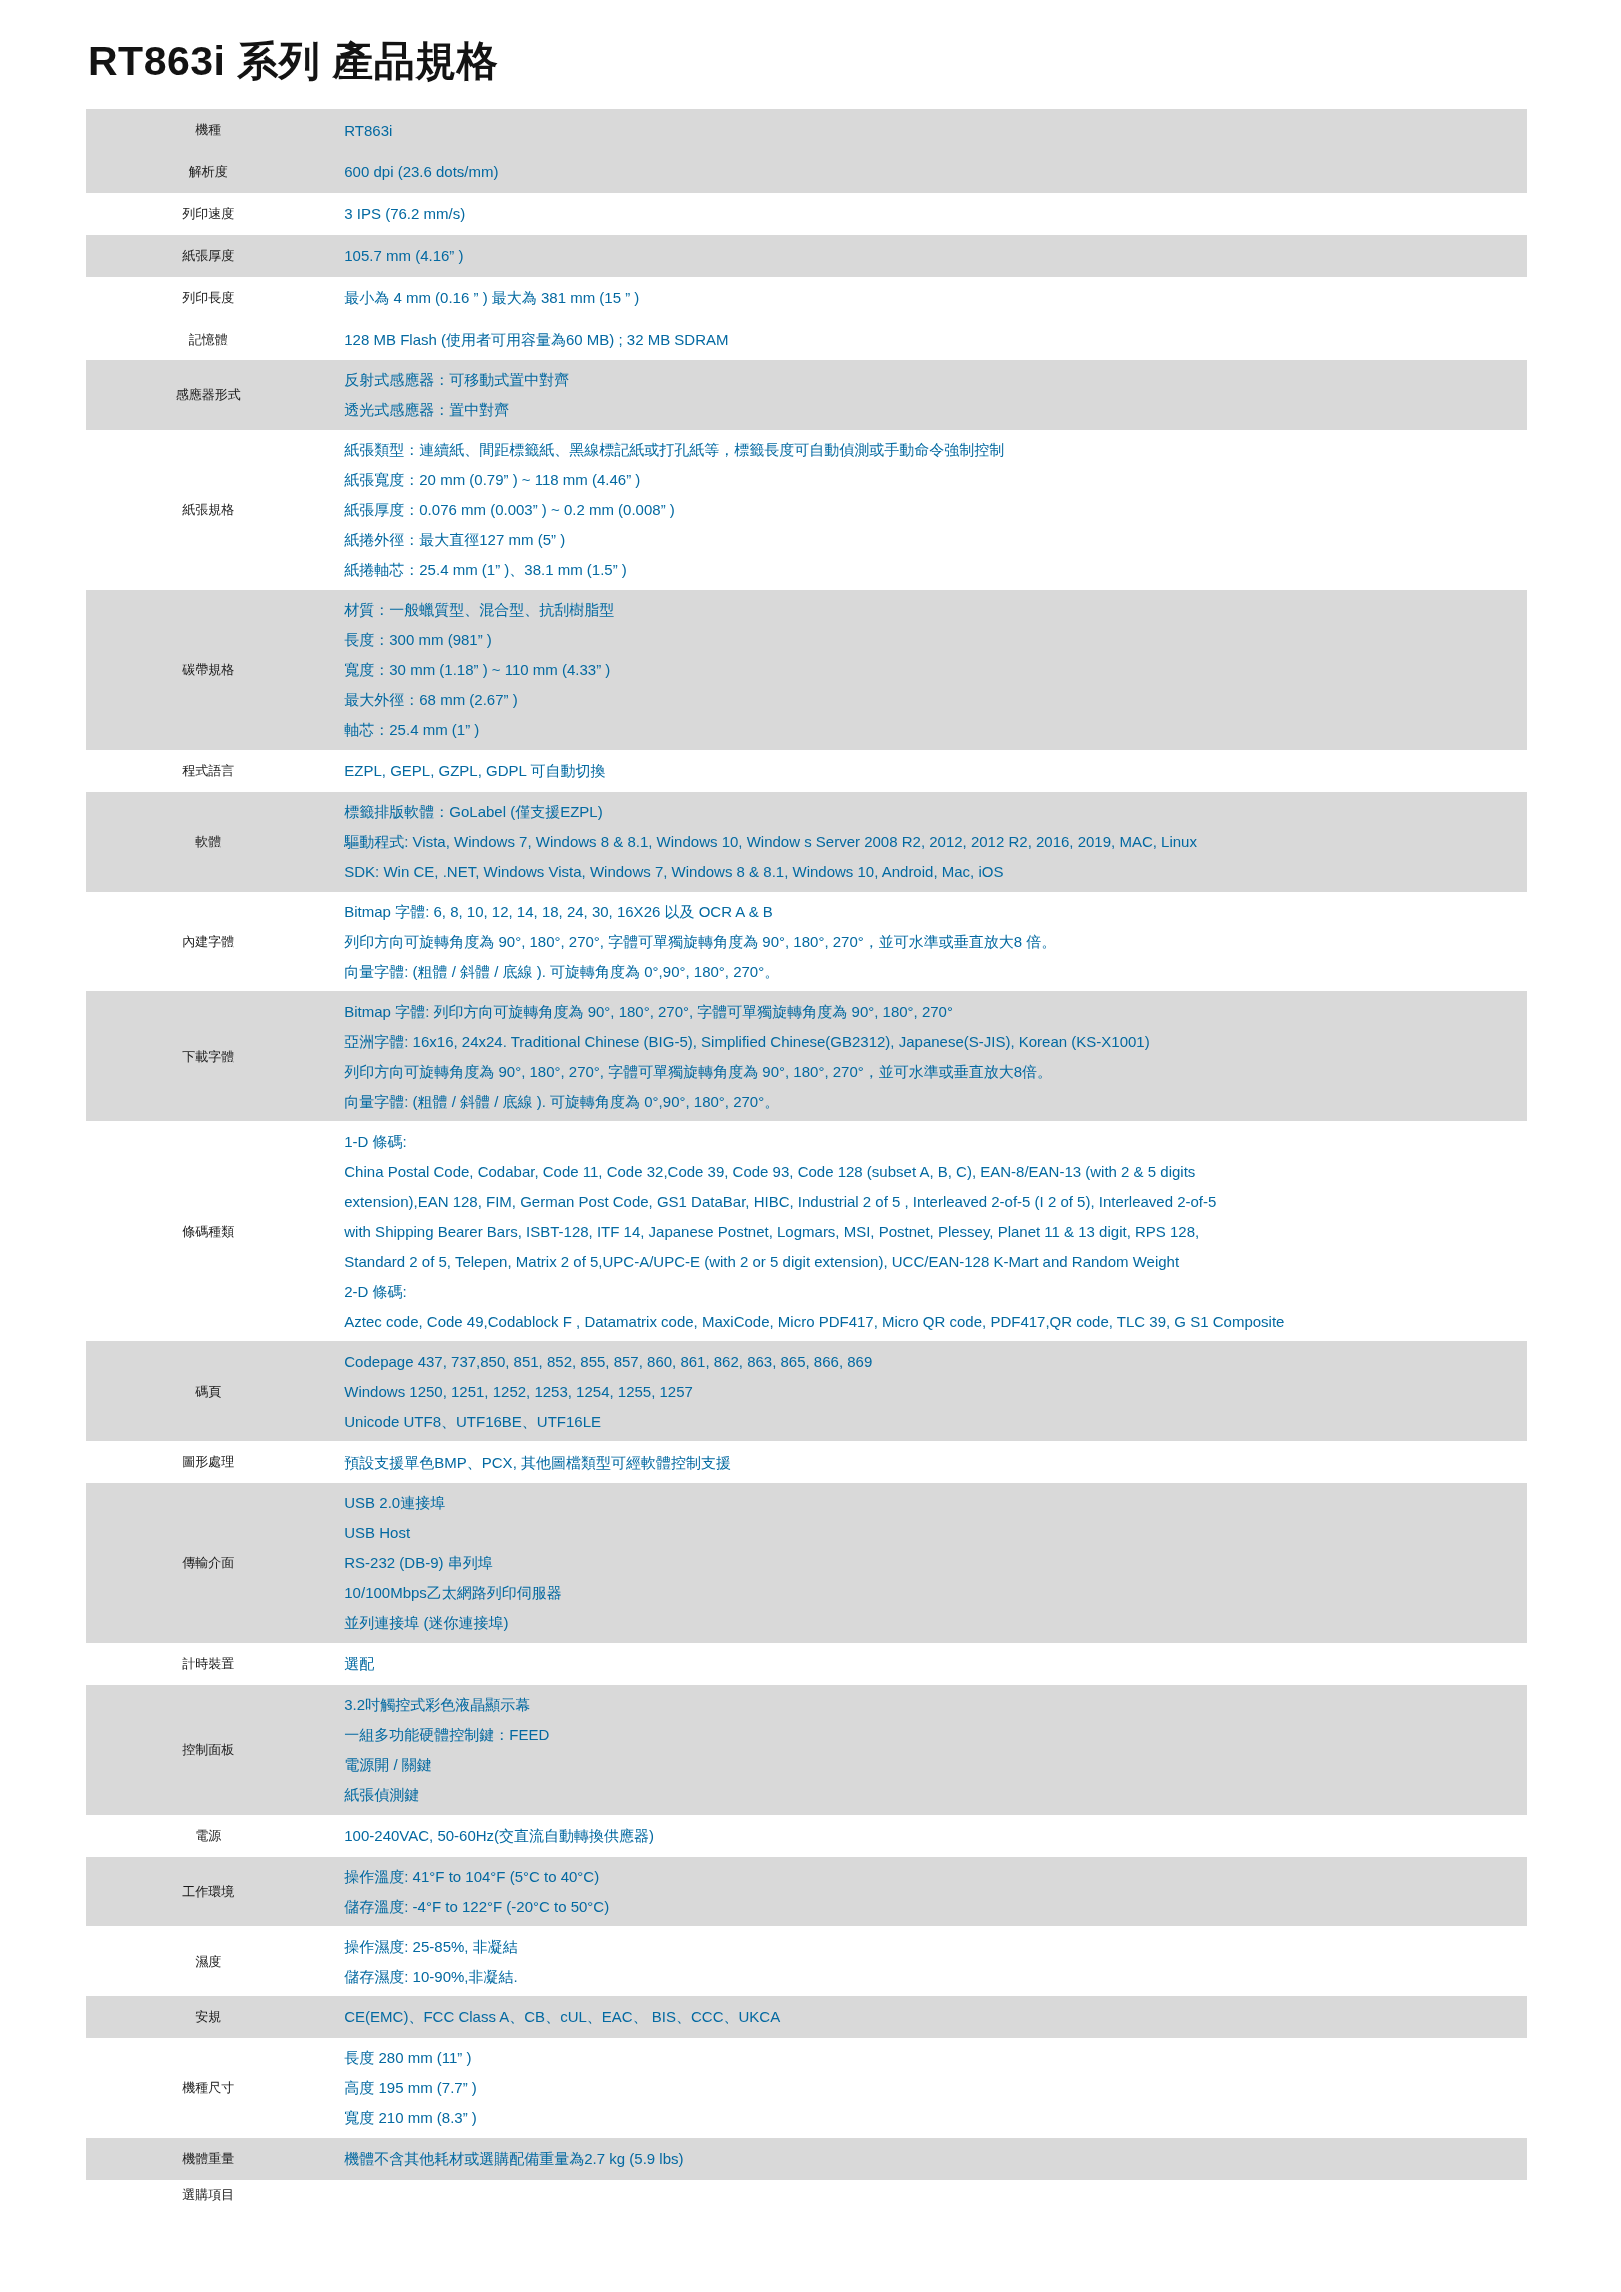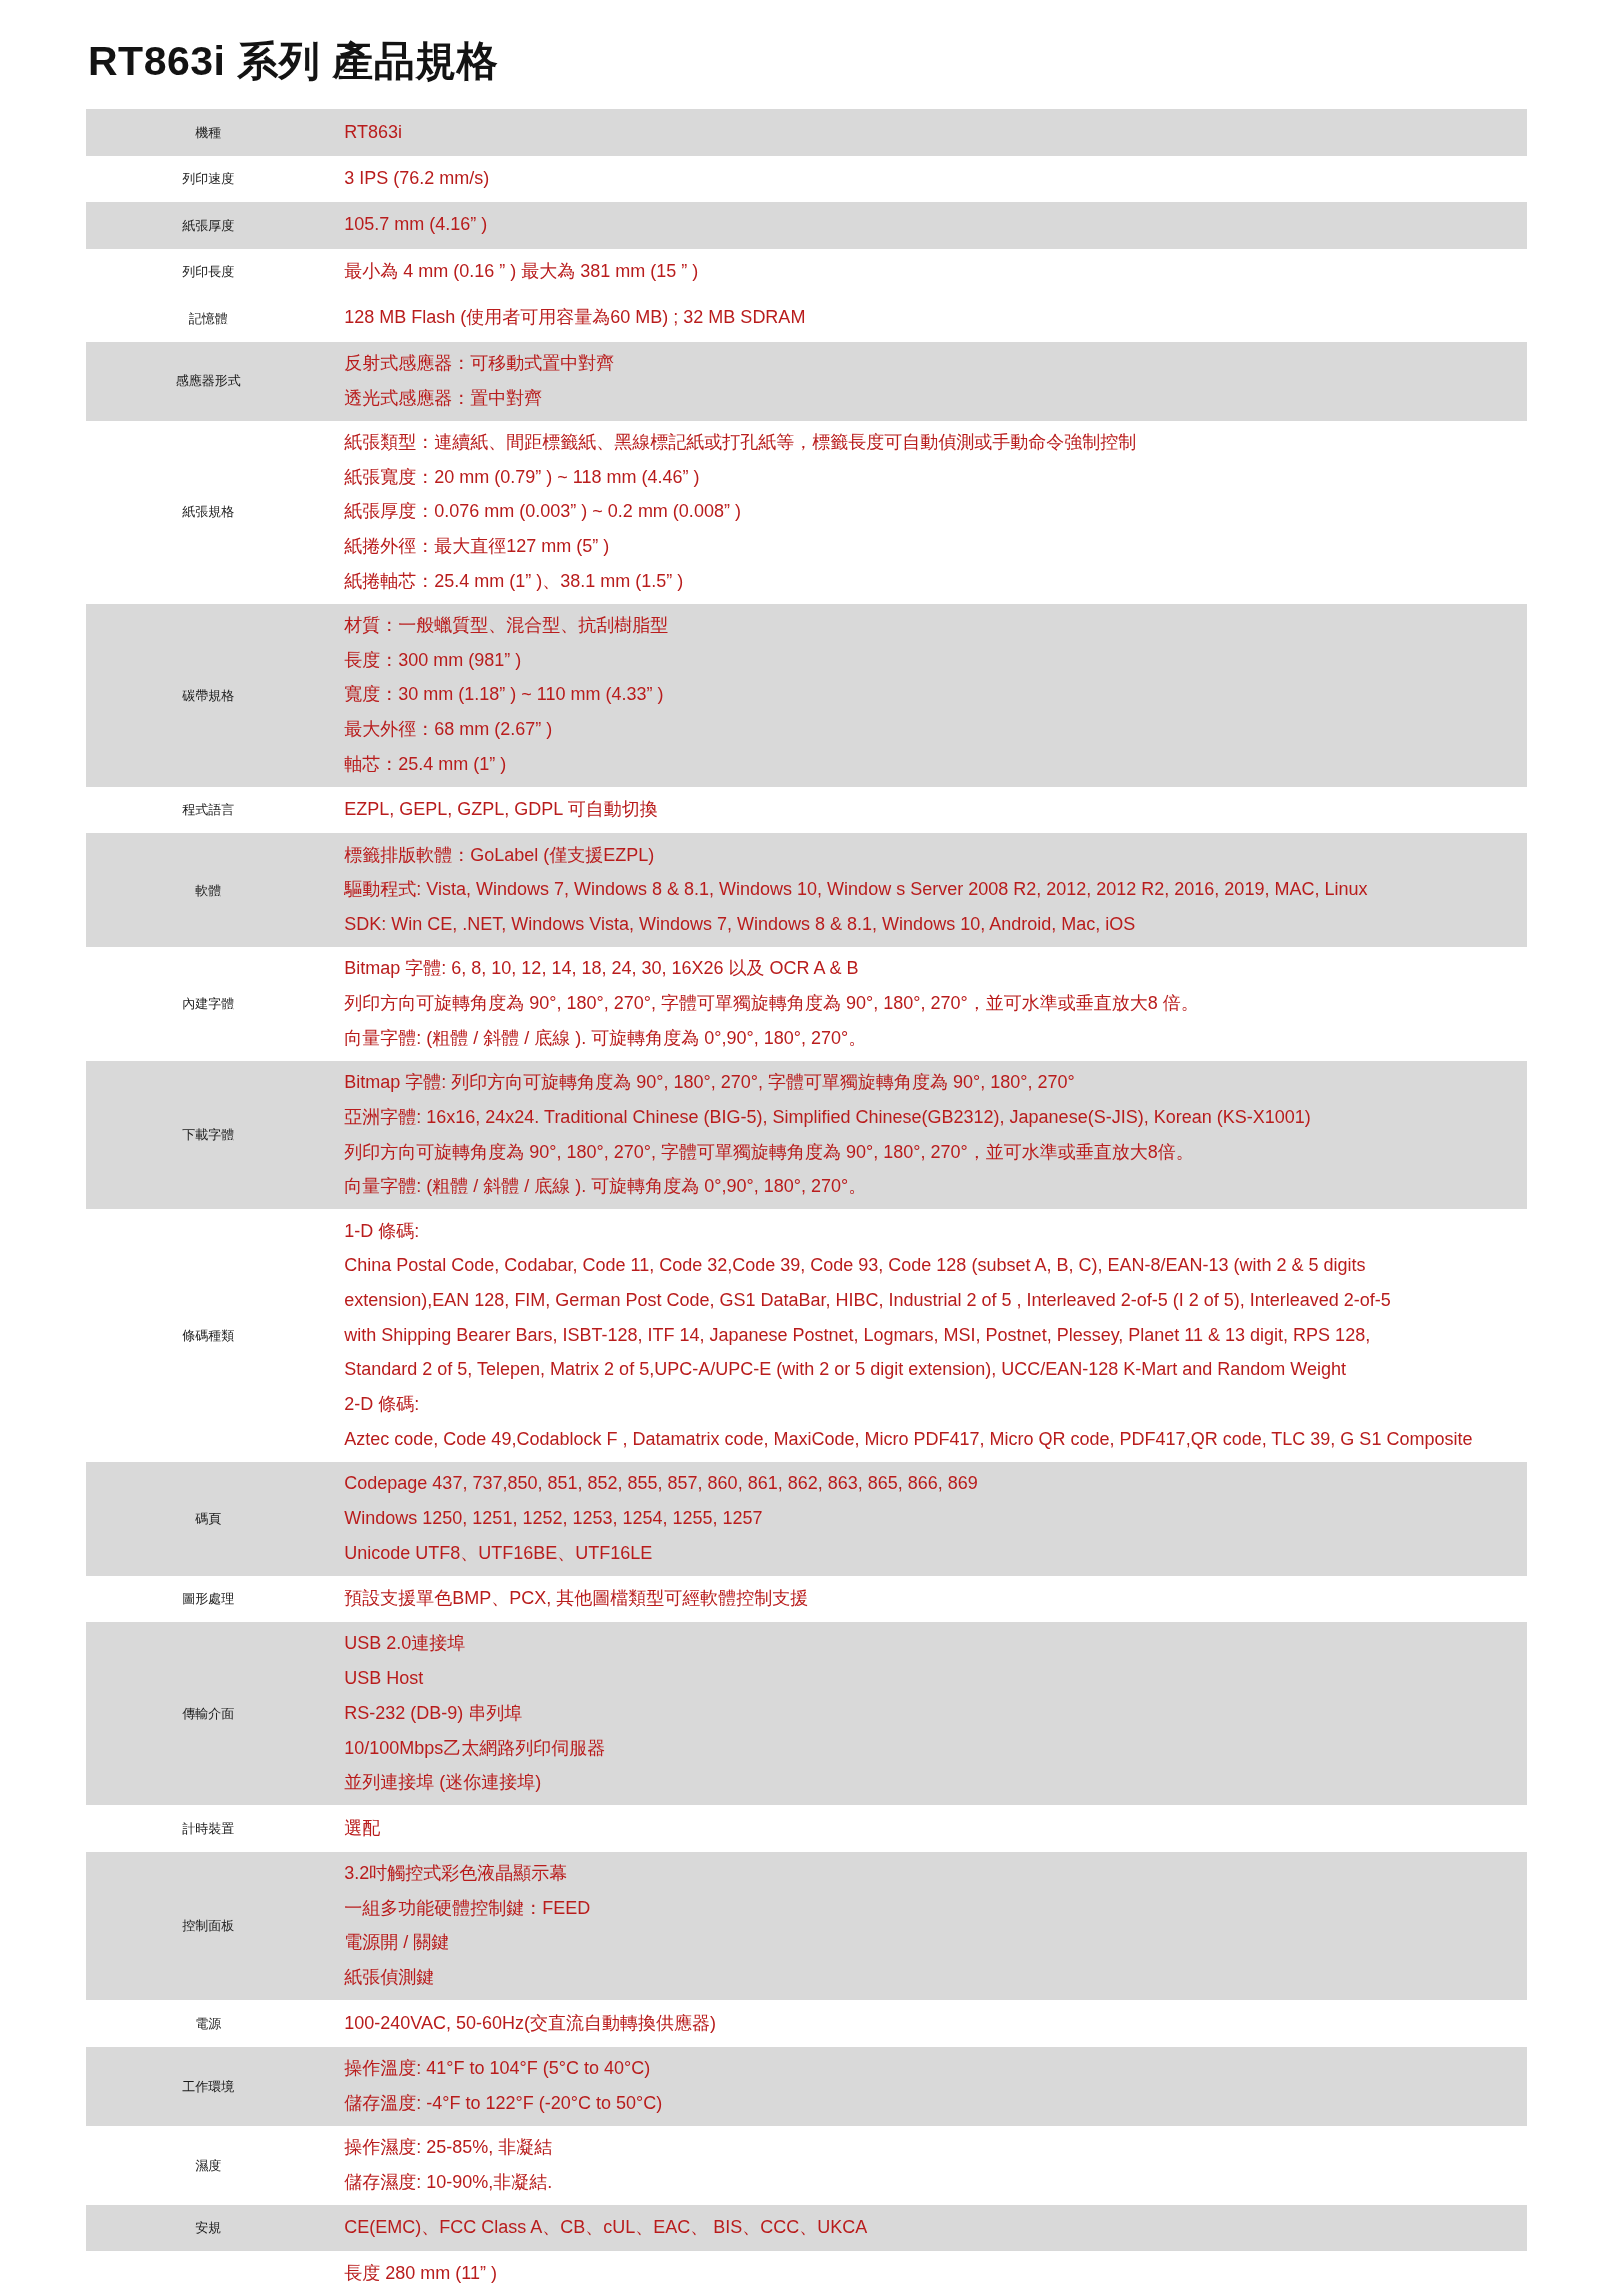--- a/index.html
+++ b/index.html
@@ -48,24 +48,24 @@
     text-align: center;
     vertical-align: middle;
     font-size: 13px;
     line-height: 1.5;
     padding: 4.9px 9.8px;
     white-space: nowrap;
     color: #1a1a1a;
   }
   td.value {
     vertical-align: middle;
-    font-size: 18px;
+    font-size: 15px;
     line-height: 1.55;
     padding: 4.9px 7.8px 4.9px 13.7px;
-    color: #b91c1c;
+    color: #0369a1;
   }
   td.value .ln {
     display: block;
     padding: 3.4px 0;
     white-space: nowrap;
   }
   td.value.single {
     padding-top: 5.9px;
     padding-bottom: 5.9px;
   }
@@ -76,20 +76,26 @@
 <div class="page">
 
   <h1 class="doc-title">RT863i 系列 產品規格</h1>
 
   <table class="spec">
     <tbody>
         <tr class="shade">
           <td class="label">機種</td>
           <td class="value single">
             <span class="ln">RT863i</span>
+          </td>
+        </tr>
+        <tr class="shade">
+          <td class="label">解析度</td>
+          <td class="value single">
+            <span class="ln">600 dpi (23.6 dots/mm)</span>
           </td>
         </tr>
         <tr class="plain">
           <td class="label">列印速度</td>
           <td class="value single">
             <span class="ln">3 IPS (76.2 mm/s)</span>
           </td>
         </tr>
         <tr class="shade">
           <td class="label">紙張厚度</td>

